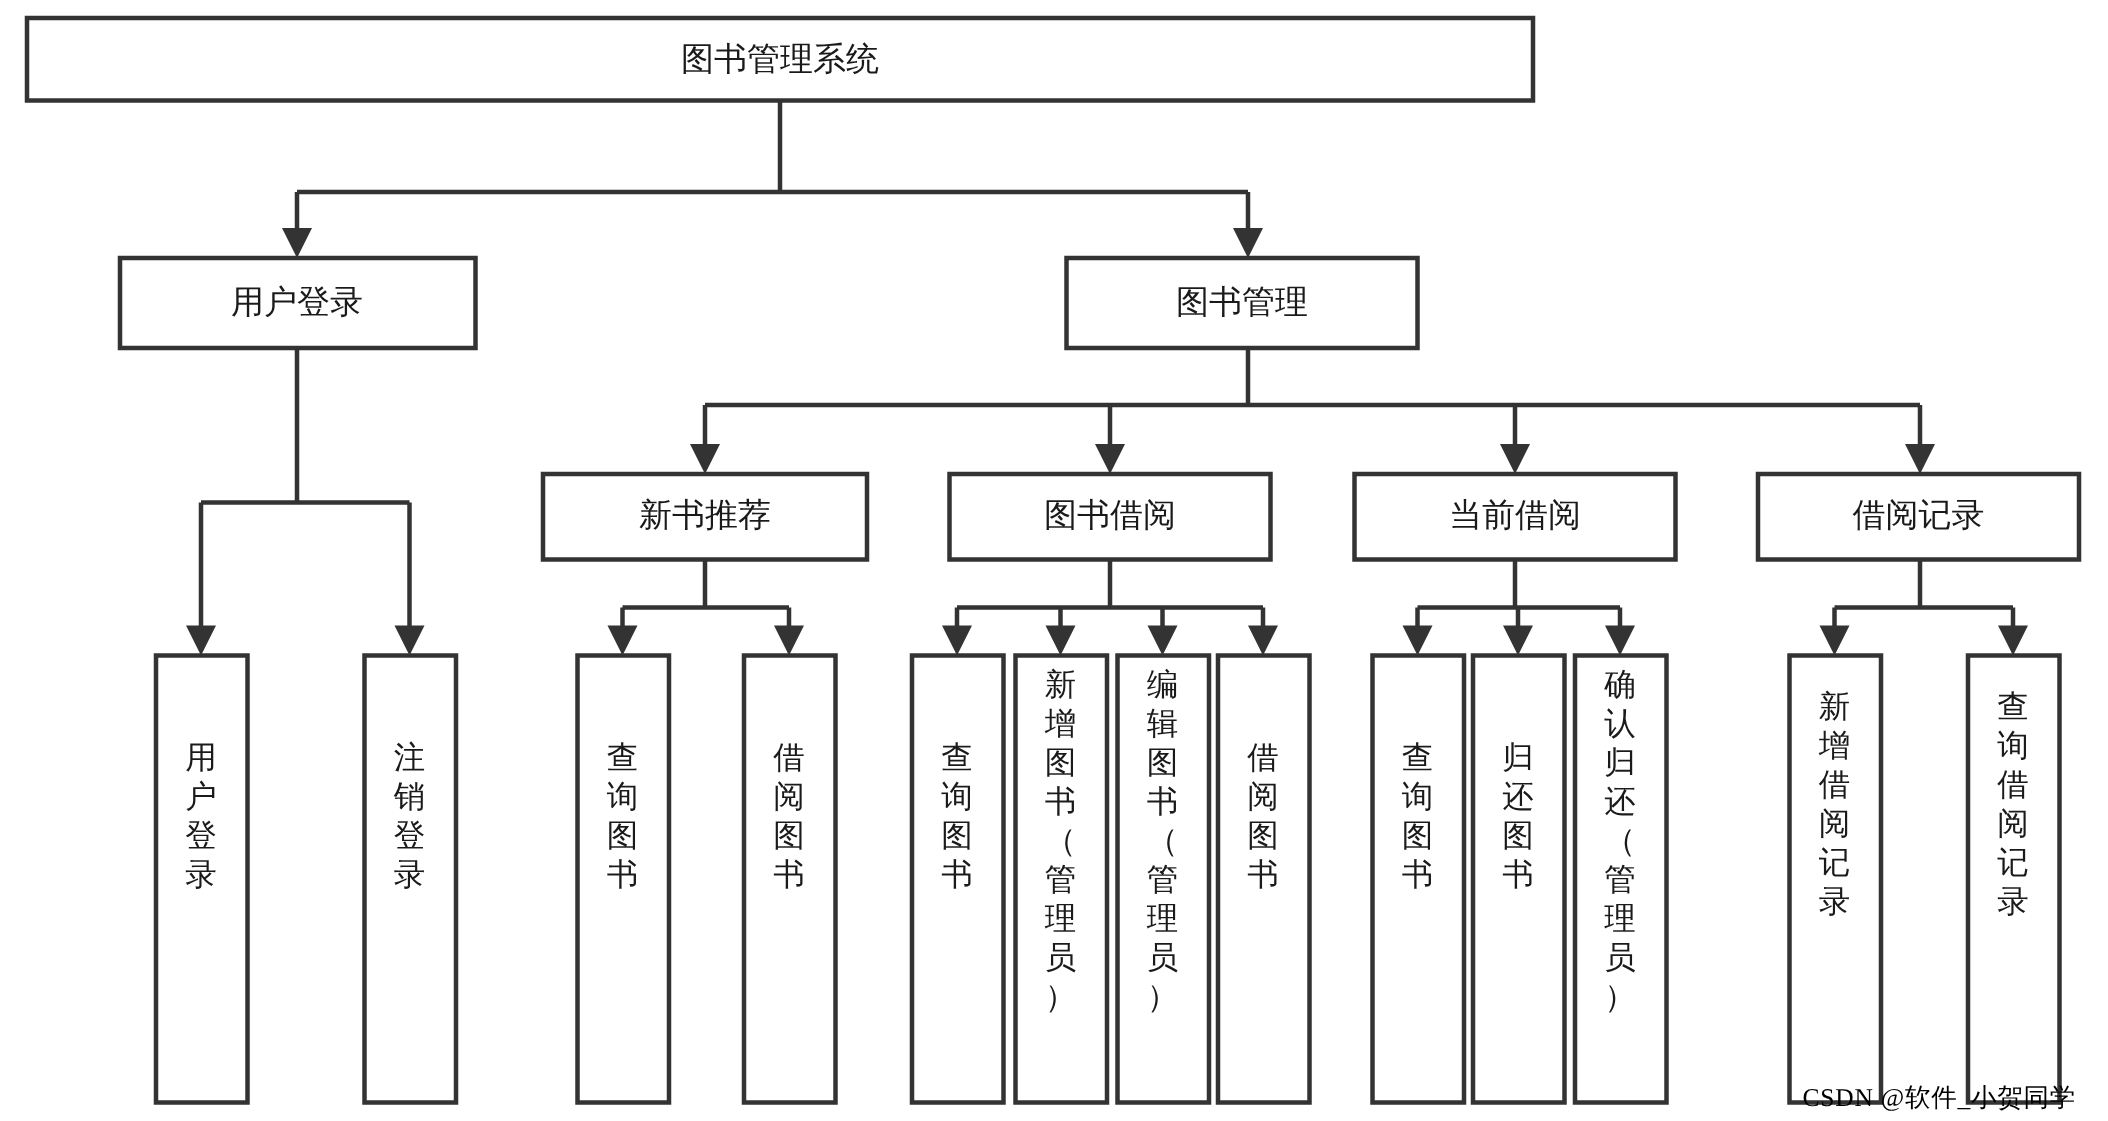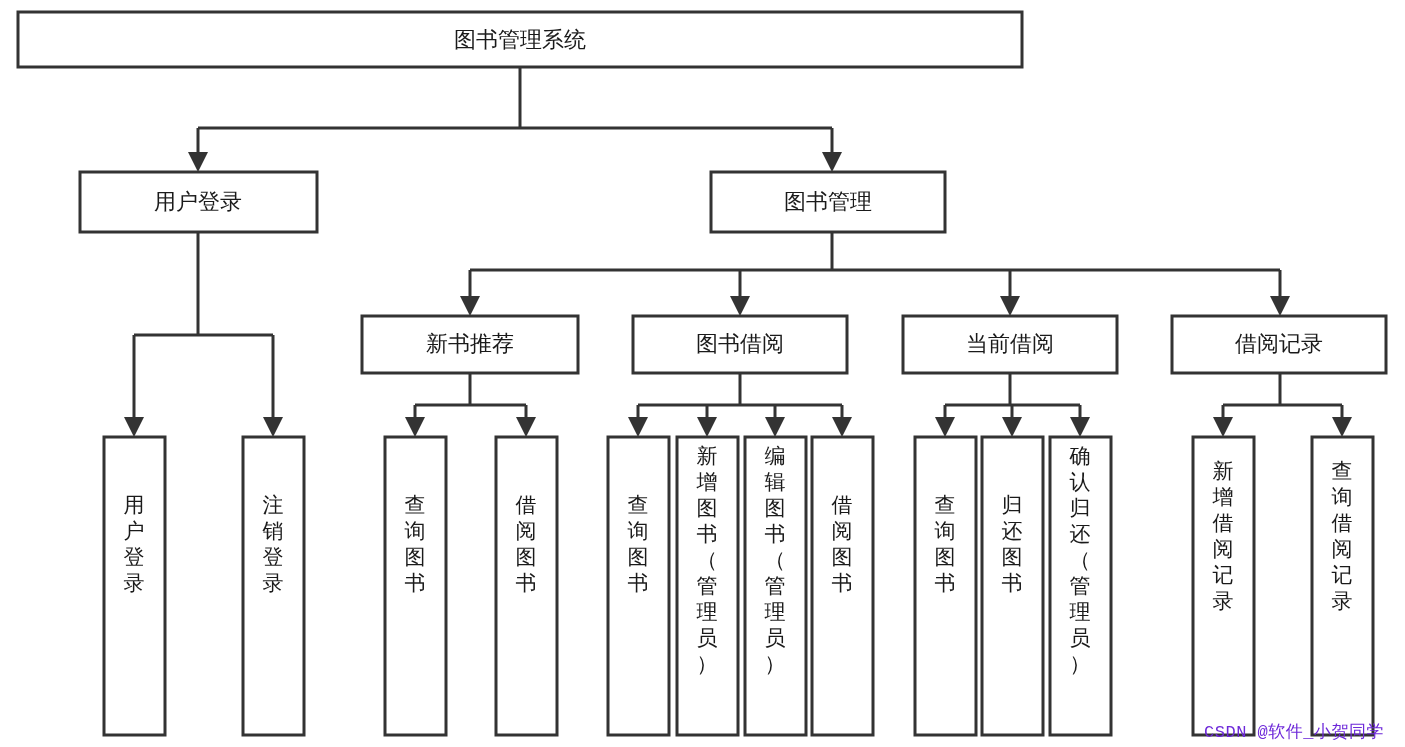--- a/index.html
+++ b/index.html
@@ -46,23 +46,23 @@
     fill: none;
   }
   .arrow-head {
     fill: #333333;
     stroke: none;
   }
   .watermark {
     position: absolute;
     right: 8px;
     bottom: 4px;
-    font-family: Liberation Mono, monospace;
+    font-family: Liberation Serif, serif;
     font-size: 17px;
-    color: #6d28d9;
+    color: #000000;
     letter-spacing: 0.5px;
     white-space: nowrap;
     pointer-events: none;
     user-select: none;
   }
 </style>
 </head>
 <body>
 
 <div id="diagram-root">

